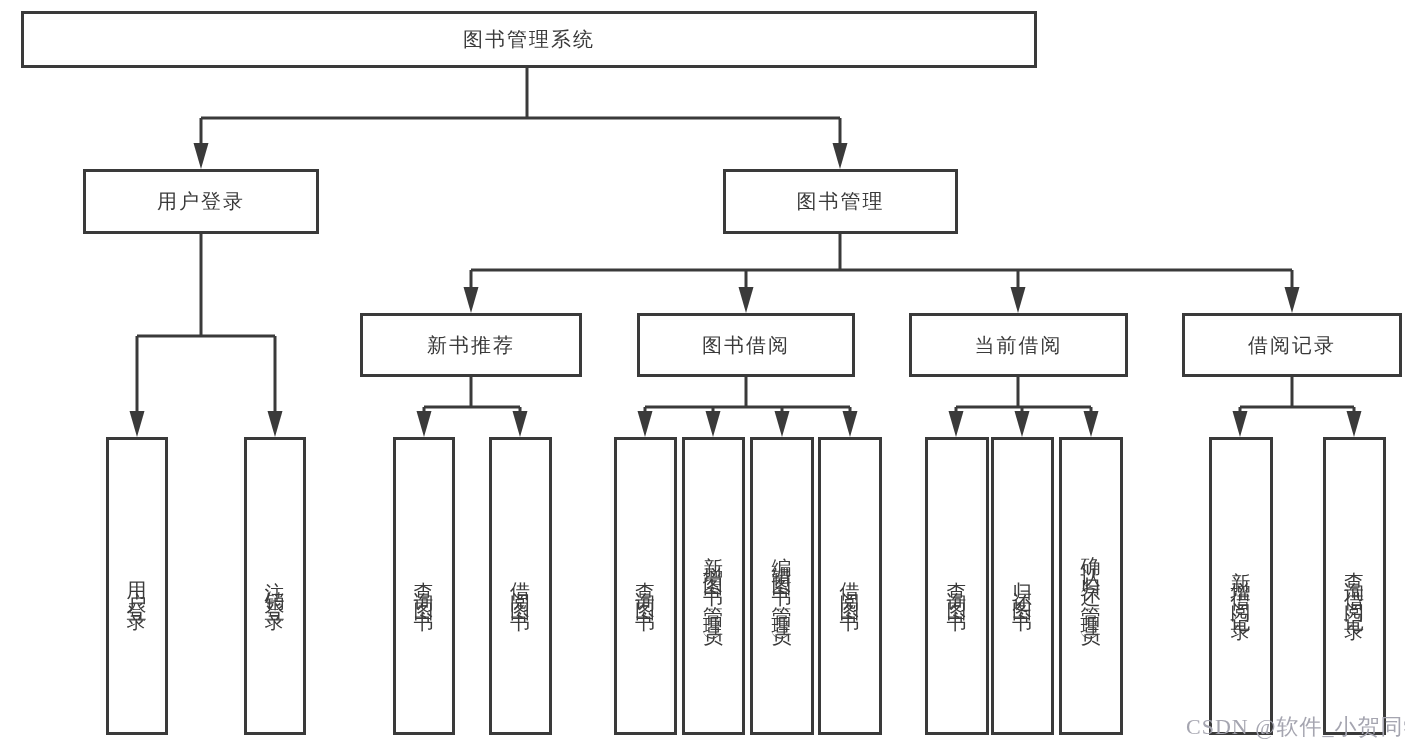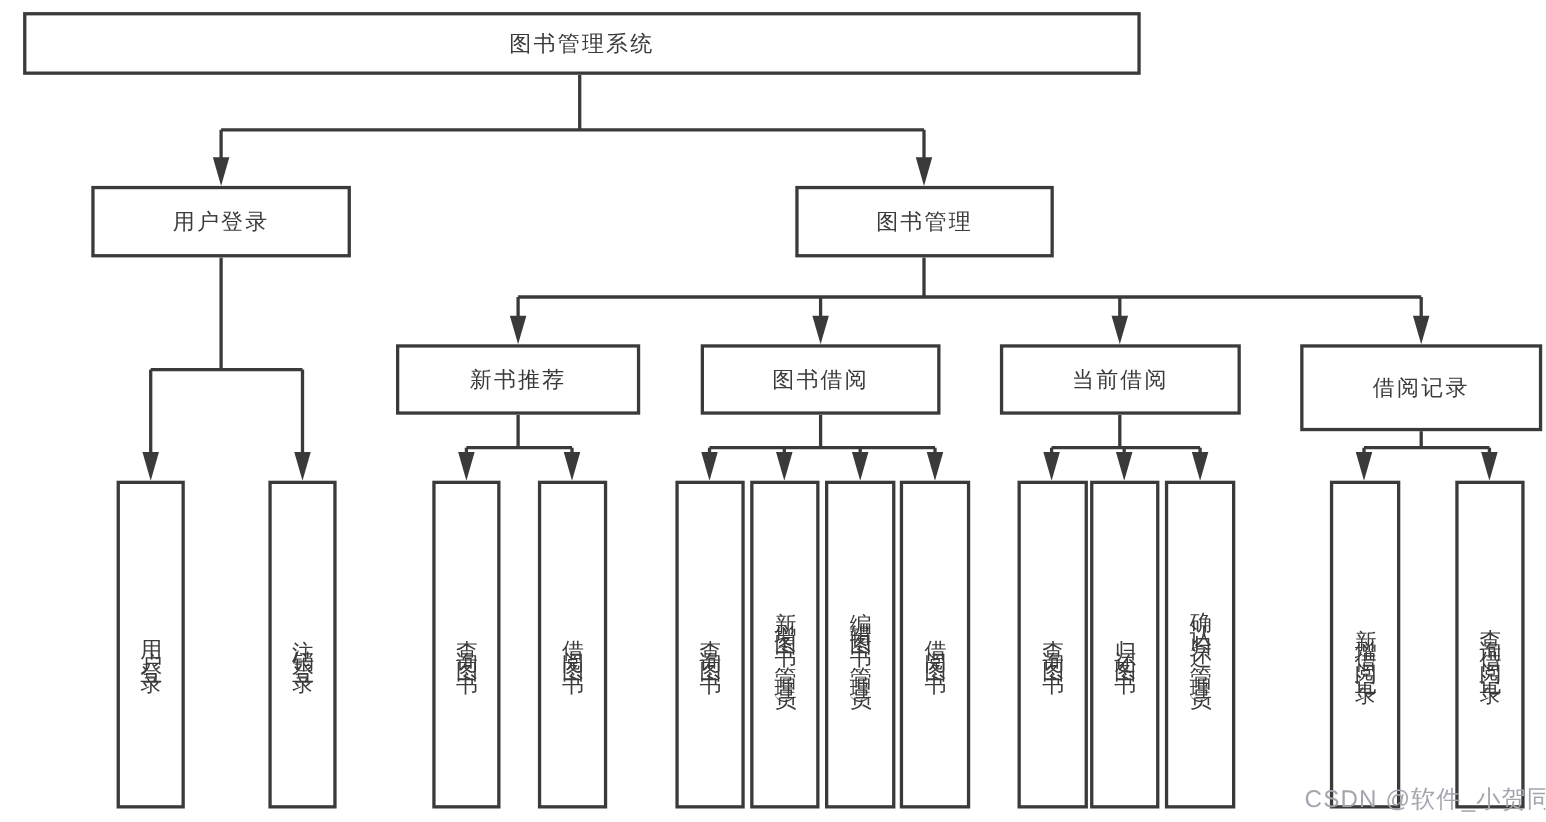--- a/index.html
+++ b/index.html
@@ -4,21 +4,21 @@
 <style>
   :root{
     --line:#3a3a3a;
     --text:#3a3a3a;
     --bg:#ffffff;
     --wm:#a5a5b0;
   }
   html,body{margin:0;padding:0;background:#fff;}
   .stage{
     position:relative;width:1405px;height:747px;background:var(--bg);
-    font-family:Liberation Sans, sans-serif;color:var(--text);overflow:hidden;
+    font-family:Liberation Serif, serif;color:var(--text);overflow:hidden;
   }
   #connectors{position:absolute;left:0;top:0;}
   .node,.leaf{
     position:absolute;box-sizing:border-box;border:3px solid var(--line);
     background:#fff;display:flex;align-items:center;justify-content:center;
   }
   .node span{font-size:20px;letter-spacing:2px;white-space:nowrap;}
   .leaf span{
     writing-mode:vertical-rl;font-size:20px;letter-spacing:10px;line-height:1;
   }
@@ -100,21 +100,21 @@
 
   <div class="node" style="left:360px;top:313px;width:222px;height:64px;">
     <span>新书推荐</span>
   </div>
   <div class="node" style="left:909px;top:313px;width:219px;height:64px;">
     <span>当前借阅</span>
   </div>
   <div class="node" style="left:637px;top:313px;width:218px;height:64px;">
     <span>图书借阅</span>
   </div>
-  <div class="node" style="left:1182px;top:313px;width:220px;height:79px;">
+  <div class="node" style="left:1182px;top:313px;width:220px;height:64px;">
     <span>借阅记录</span>
   </div>
 
   <div class="leaf" style="left:106px;top:437px;width:62px;height:298px;">
     <span>用户登录</span>
   </div>
   <div class="leaf" style="left:244px;top:437px;width:62px;height:298px;">
     <span>注销登录</span>
   </div>
 

